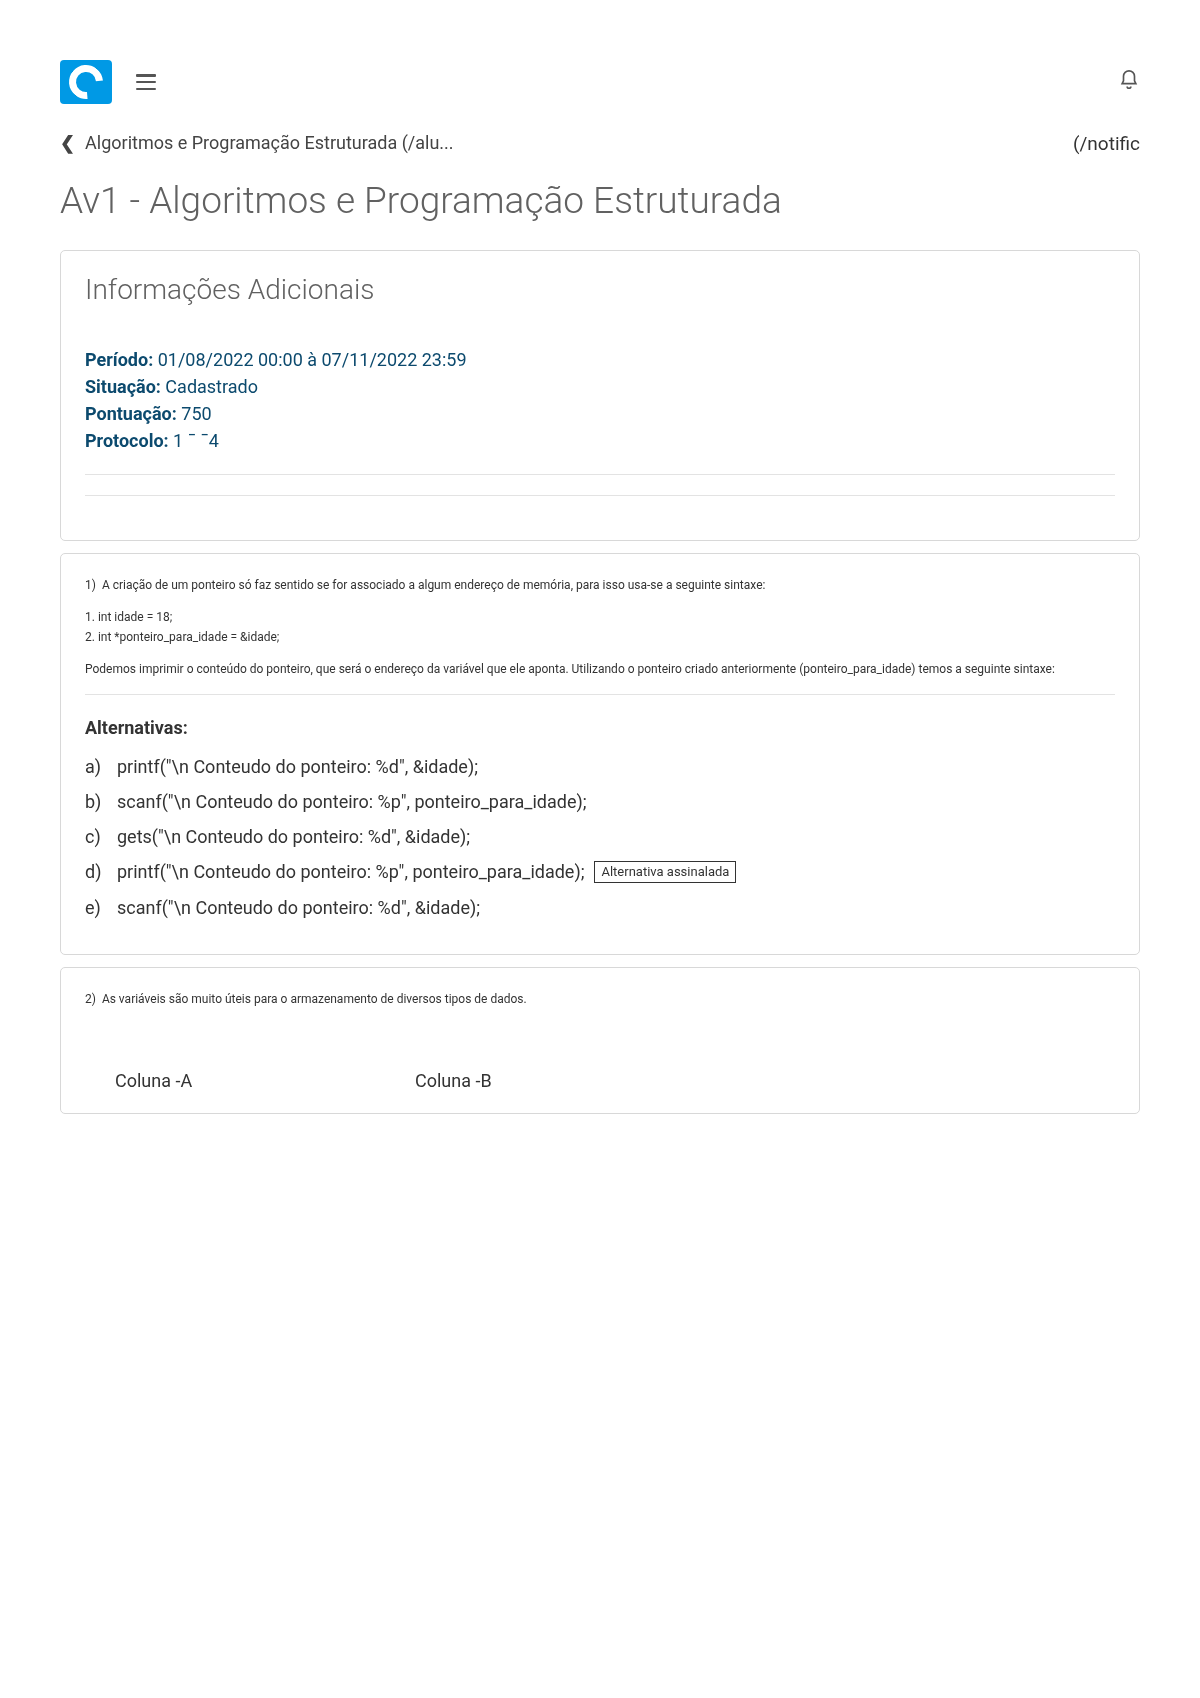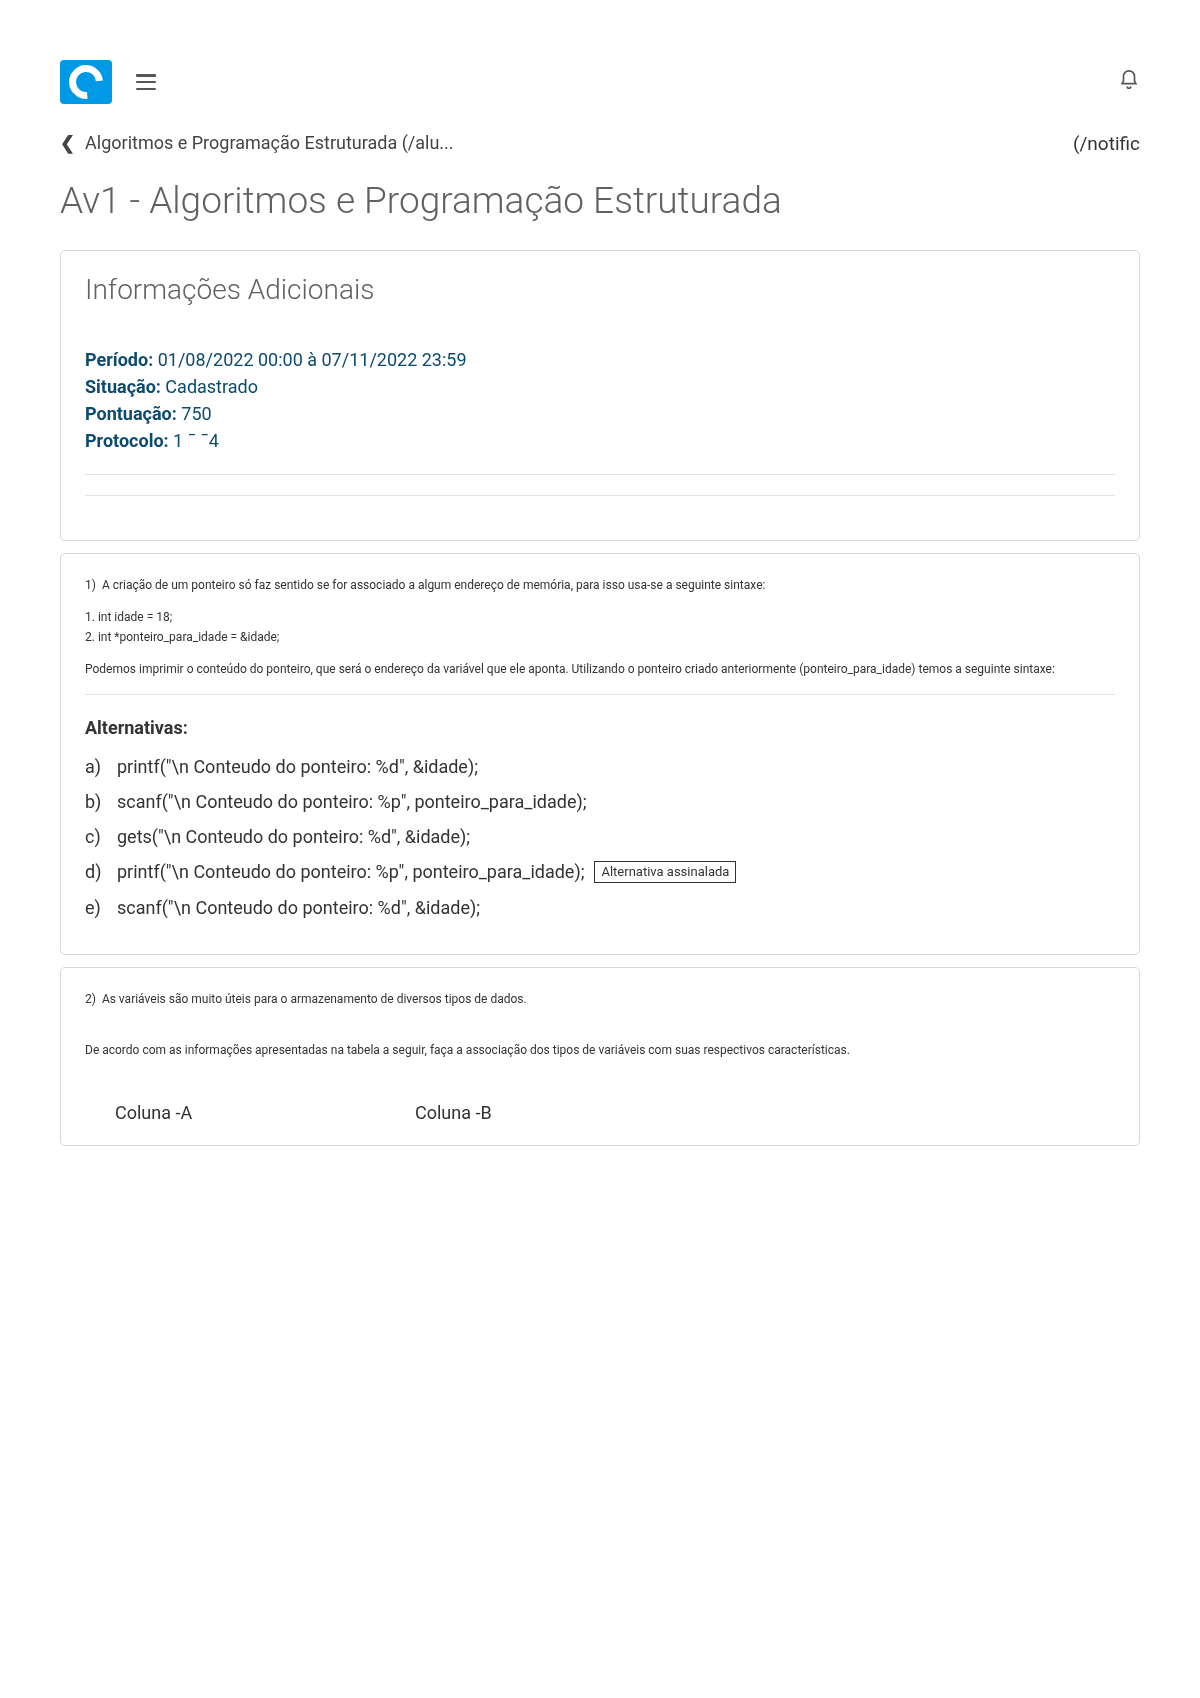--- a/index.html
+++ b/index.html
@@ -272,21 +272,20 @@
       <span class="letter">e)</span>
       <span>scanf("\n Conteudo do ponteiro: %d", &amp;idade);</span>
     </div>
   </div>
 
   <div class="card q-body">
     <p>
       <span class="q-num">2)</span>&nbsp;&nbsp;<span>As variáveis são muito úteis para o armazenamento de diversos tipos de dados.</span>
     </p>
     <br>
-    <p class="justify">De acordo com as informações apresentadas na tabela a seguir, faça a associação dos tipos de variáveis com suas respectivos características.</p>
     <br>
     <div class="col-row">
       <div class="col-a">Coluna -A</div>
       <div class="col-b">Coluna -B</div>
     </div>
   </div>
 
 </div>
 
 </body></html>

